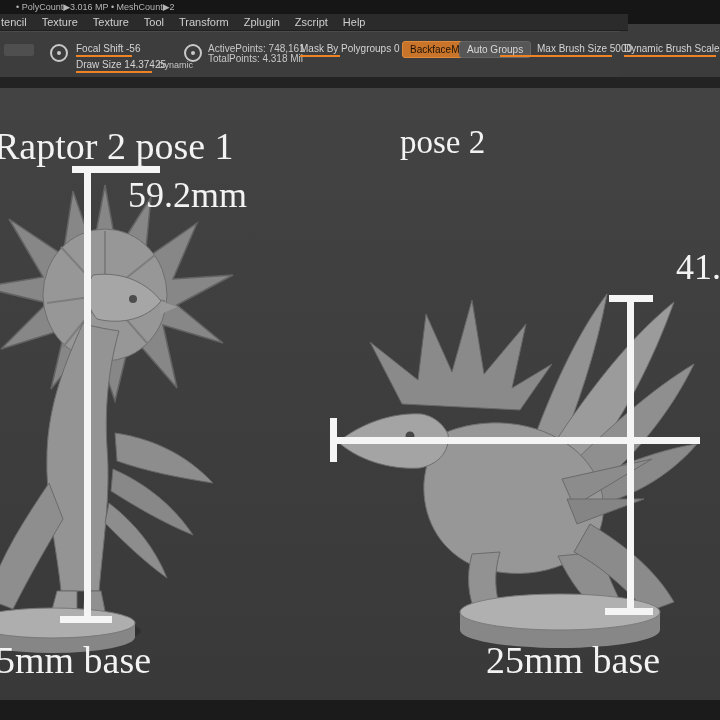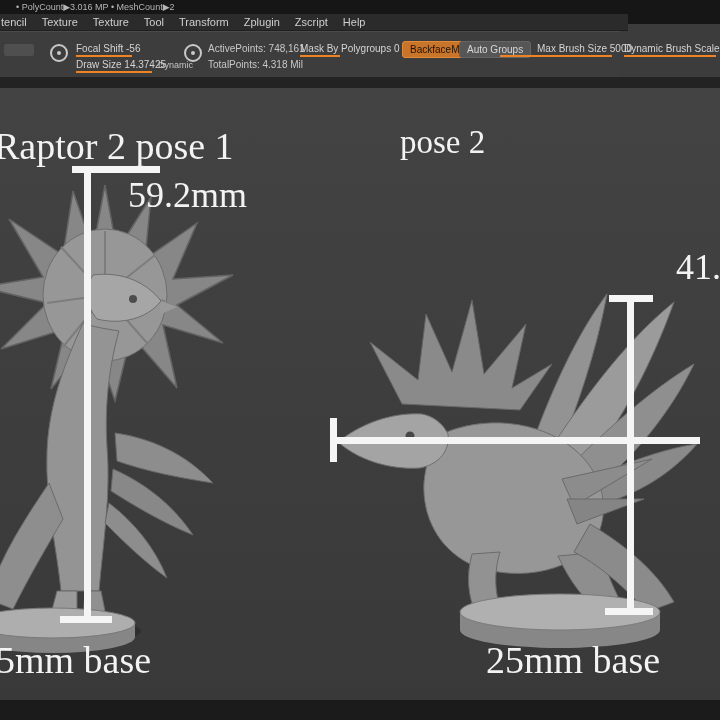--- a/index.html
+++ b/index.html
@@ -74,21 +74,21 @@
     <div>
       <span class="lbl" style="left:76px;top:27px;">Draw Size 14.37425</span>
       <div class="slider-fill" style="left:76px;top:39px;width:76px;"></div>
     </div>
 
     <span class="lbl" style="left:158px;top:28px;font-size:9px;color:#c4c4c4;">Dynamic</span>
 
     <div class="brush-circle" style="left:184px;top:12px;"></div>
 
     <span class="lbl" style="left:208px;top:11px;color:#c8c8c8;">ActivePoints: 748,161</span>
-    <span class="lbl" style="left:208px;top:27px;color:#c8c8c8;">TotalPoints: 4.318 Mil</span>
+    <span class="lbl" style="left:208px;top:21px;color:#c8c8c8;">TotalPoints: 4.318 Mil</span>
 
     <div>
       <span class="lbl" style="left:300px;top:11px;">Mask By Polygroups 0</span>
       <div class="slider-fill" style="left:300px;top:23px;width:40px;"></div>
     </div>
 
     <button class="shelf-btn btn-orange" style="left:402px;top:9px;">BackfaceMask</button>
     <button class="shelf-btn btn-gray" style="left:459px;top:9px;">Auto Groups</button>
 
     <div>

